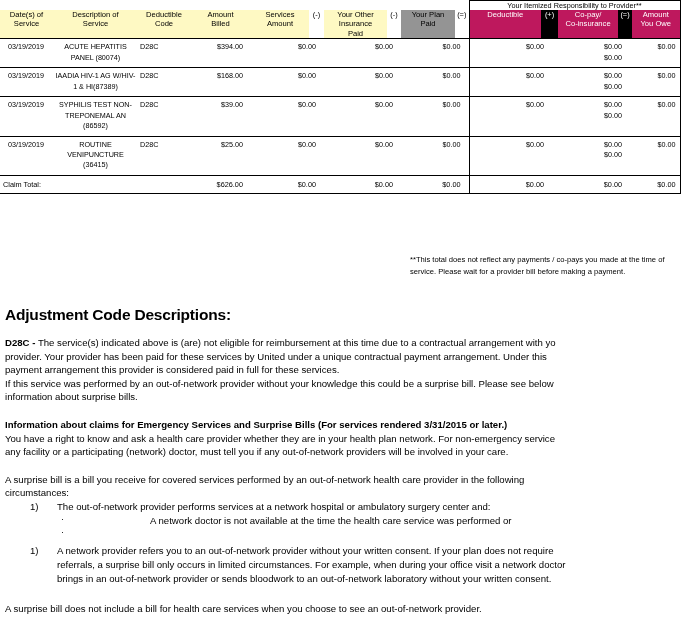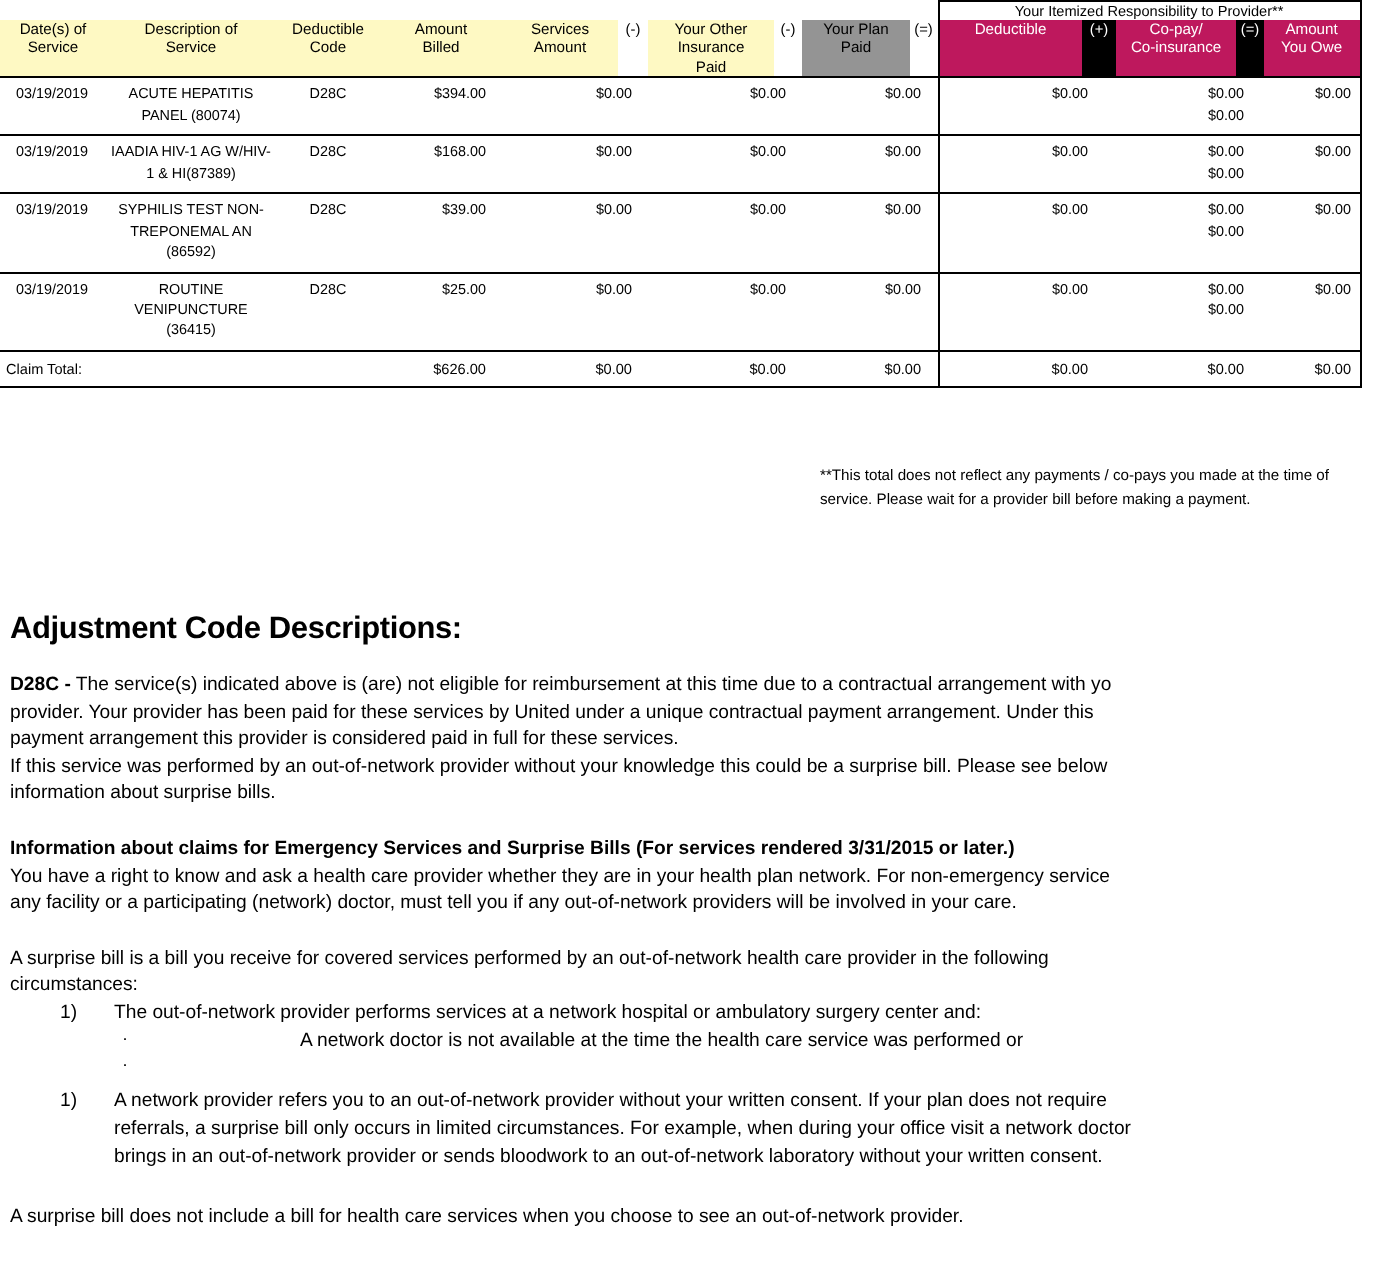--- a/index.html
+++ b/index.html
@@ -99,21 +99,21 @@
 
   
   tr.datarow td {
     border-bottom: 1.1px solid #000;
     font-size: 7.2px;
     line-height: 1.45;
     padding: 3px 2px 4px 2px;
   }
   tr.datarow td.c-date { text-align: left; padding-left: 8px; }
   tr.datarow td.c-desc { text-align: center; }
-  tr.datarow td.c-code { text-align: center; }
+  tr.datarow td.c-code { }
   tr.datarow td.c-num  { text-align: right; padding-right: 8px; }
   tr.datarow td.c-ded  { text-align: right; padding-right: 14px; }
   tr.datarow td.c-copay{ text-align: right; padding-right: 10px; }
   tr.datarow td.c-owe  { text-align: right; padding-right: 4px; }
 
   td.sepL { border-left: 1.6px solid #000; }
   td.sepR { border-right: 1.6px solid #000; }
 
   
   tr.totalrow td {
@@ -127,21 +127,21 @@
   tr.totalrow td.c-ded  { text-align: right; padding-right: 14px; }
   tr.totalrow td.c-copay{ text-align: right; padding-right: 10px; }
   tr.totalrow td.c-owe  { text-align: right; padding-right: 4px; }
 
   .stacked span { display:block; }
 
   
   .footnote {
     position: absolute;
     left: 410px;
-    top: 232px;
+    top: 254px;
     width: 262px;
     font-size: 7.6px;
     line-height: 1.55;
   }
 
   
   .body-content {
     position: absolute;
     left: 5px;
     top: 306px;

